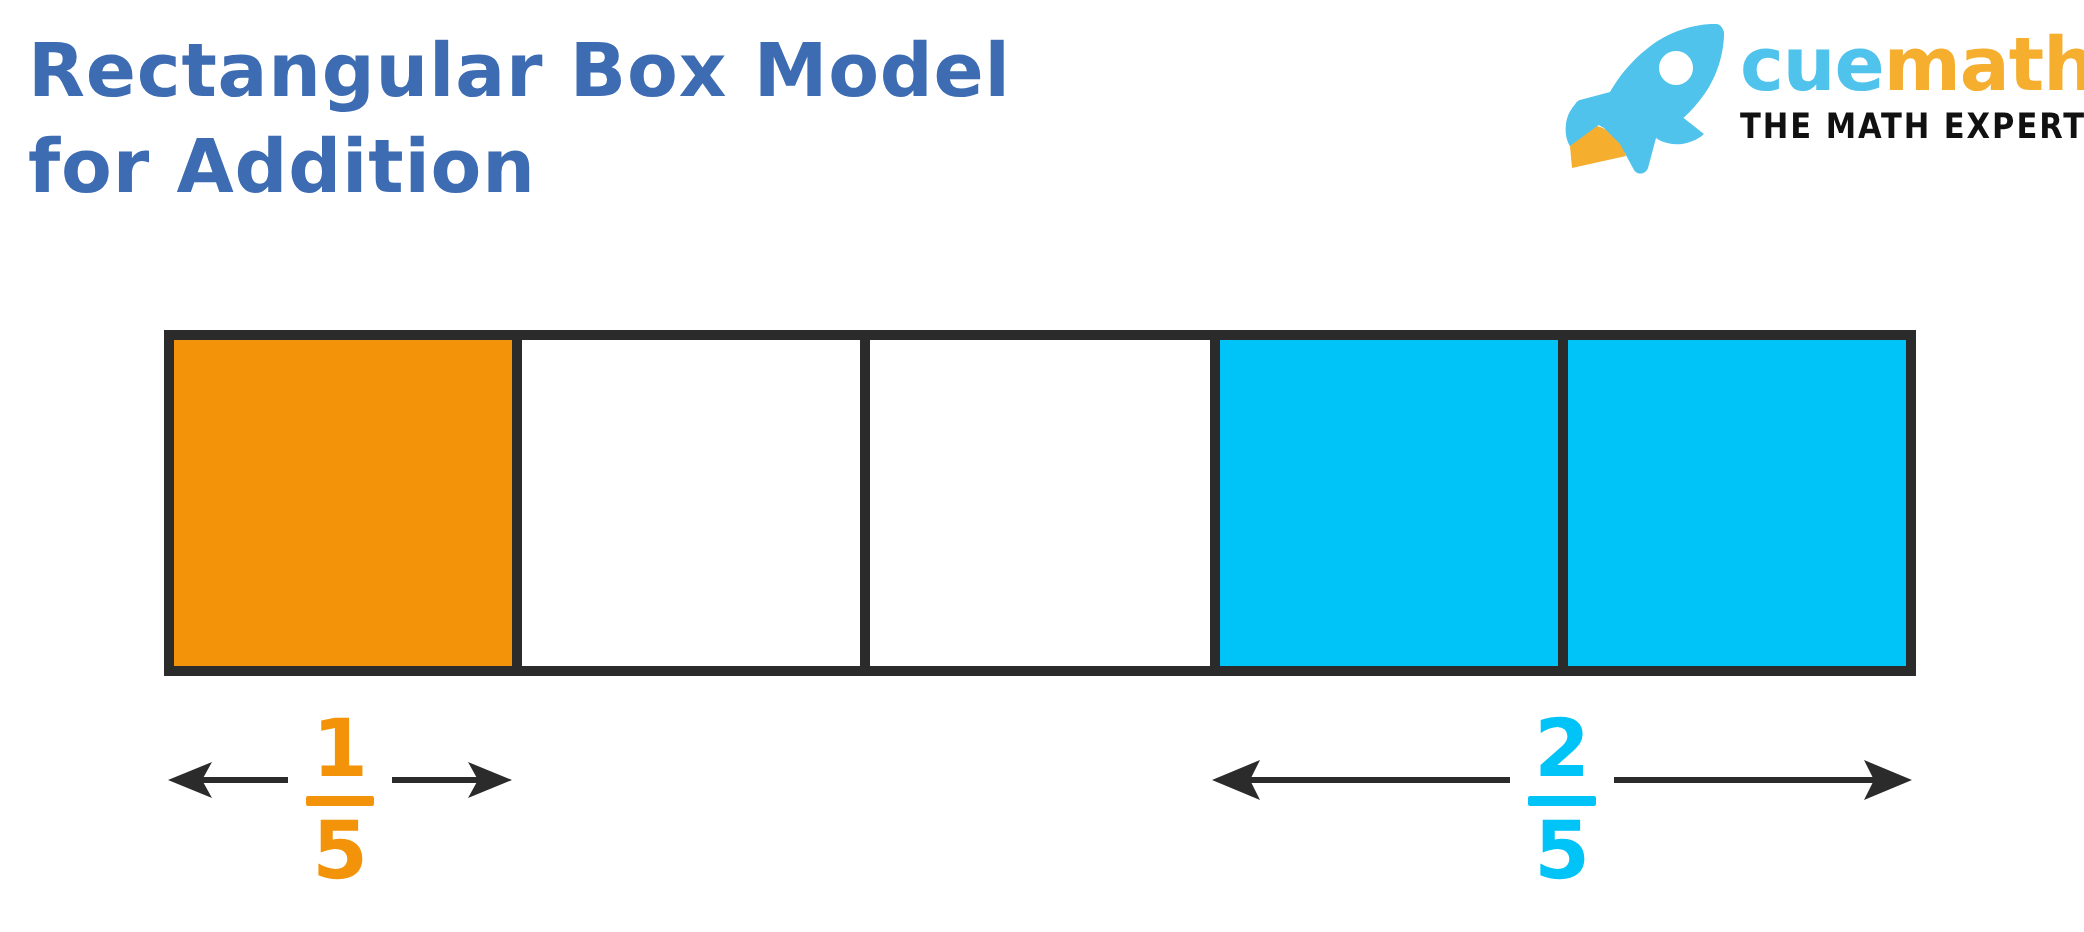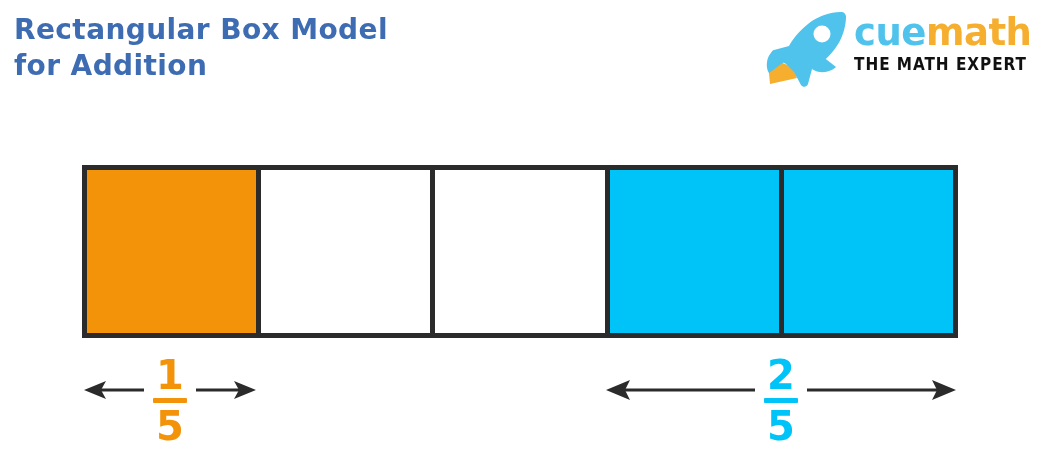--- a/index.html
+++ b/index.html
@@ -17,30 +17,30 @@
 
   
   #page-title {
     position: absolute;
     left: 14px;
     top: 12px;
     width: 620px;
     color: #3d6cb3;
     font-family: "DejaVu Sans", sans-serif;
     font-weight: bold;
-    font-size: 28px;
+    font-size: 37px;
     line-height: 1.30;
     letter-spacing: 0.4px;
     white-space: pre-line;
   }
 
   
   #logo {
     position: absolute;
-    right: 24px;
+    right: 8px;
     top: 8px;
     width: 260px;
     height: 82px;
     text-align: center;
   }
   #logo-rocket {
     position: absolute;
     left: 6px;
     top: 2px;
     width: 84px;

